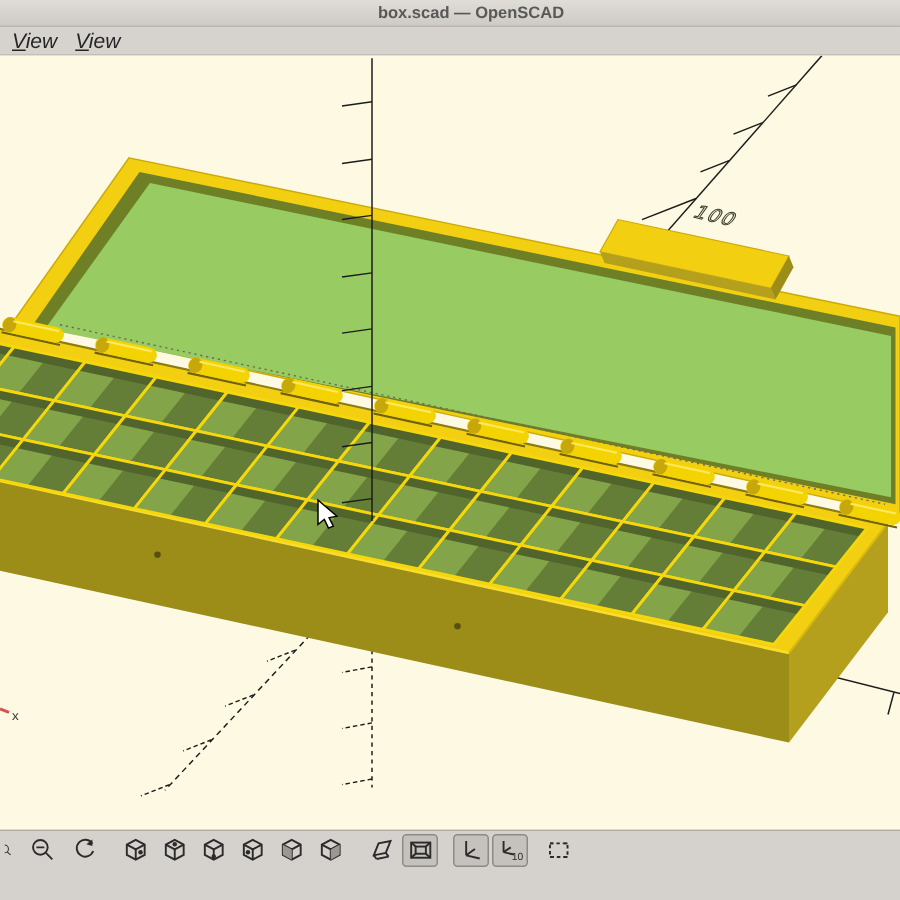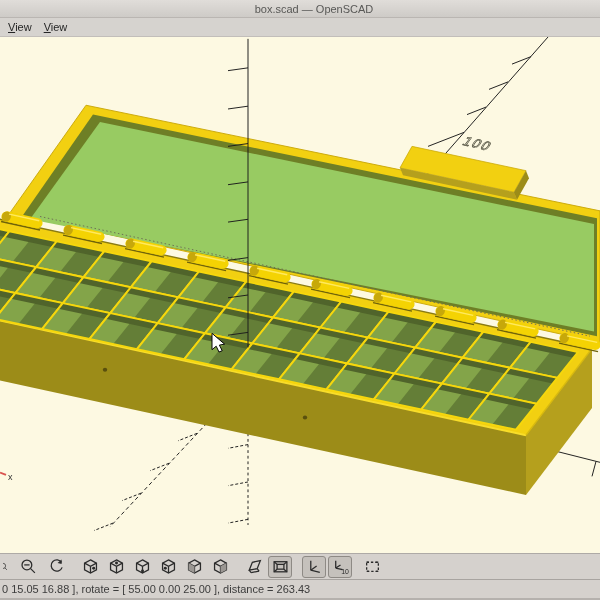--- a/index.html
+++ b/index.html
@@ -1,22 +1,22 @@
 <!DOCTYPE html>
 <html><head>
 <meta charset="utf-8">
 <style>
   html,body{margin:0;padding:0;}
   body{width:600px;height:600px;overflow:hidden;font-family:"Liberation Sans","DejaVu Sans",sans-serif;background:#d5d1cd;}
   .window{position:relative;width:600px;height:600px;}
   .titlebar{height:17px;background:linear-gradient(#e0ddd9,#cecbc7);border-bottom:1px solid #bab6b2;
     display:flex;align-items:center;justify-content:center;}
-  .titlebar span{font-size:11px;font-weight:normal;color:#585856;margin-left:28px;}
+  .titlebar span{font-size:11px;font-weight:bold;color:#585856;margin-left:28px;}
   .menubar{height:18px;background:#d6d3cf;border-bottom:1px solid #c2beba;display:flex;align-items:center;padding-left:2px;}
-  .menu-item{display:inline-block;font-size:11px;color:#262626;padding:1px 6px;cursor:default;}
+  .menu-item{display:inline-block;font-size:14px;color:#262626;padding:1px 6px;cursor:default;font-style:italic;}
   .menu-item::first-letter{text-decoration:underline;}
   .viewport{position:relative;width:600px;height:516px;background:#fdf9e2;overflow:hidden;}
   .viewport svg{display:block;}
   .btoolbar{height:26px;background:#d5d1cd;border-top:1px solid #aeaaa6;display:flex;align-items:center;padding-left:0;box-sizing:border-box;}
   .tb{width:24px;height:22px;display:flex;align-items:center;justify-content:center;border:1px solid transparent;border-radius:3px;box-sizing:border-box;flex:0 0 auto;}
   .tb.partial{width:10px;overflow:hidden;justify-content:flex-end;}
   .tb.active{background:#c5c1bc;border-color:#8e8a85;}
   .tb svg{stroke:#2b2b2b;stroke-width:1.2;fill:none;}
   .statusbar{height:22px;background:#d5d1cd;border-top:1px solid #a8a4a0;border-bottom:3px solid #b5b1ad;
     box-sizing:border-box;display:flex;align-items:center;padding-left:2px;overflow:hidden;}
@@ -431,17 +431,14 @@
         <svg width="17" height="17" viewBox="0 0 16 16">
           <rect x="2.5" y="4" width="11" height="8.5" stroke-dasharray="2.2 1.8"></rect>
           <line x1="2.5" y1="4" x2="4.5" y2="4"></line>
           <line x1="11.5" y1="4" x2="13.5" y2="4"></line>
           <line x1="2.5" y1="12.5" x2="4.5" y2="12.5"></line>
           <line x1="11.5" y1="12.5" x2="13.5" y2="12.5"></line>
         </svg>
       </div>
     </div>
 
-  <div class="statusbar">
-    <span>0 15.05 16.88 ], rotate = [ 55.00 0.00 25.00 ], distance = 263.43</span>
-  </div>
 
 </div>
 
 </body></html>

